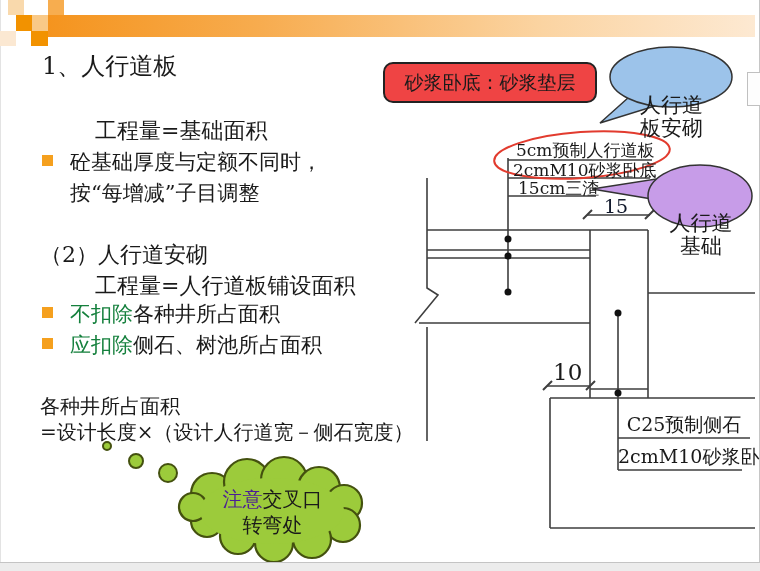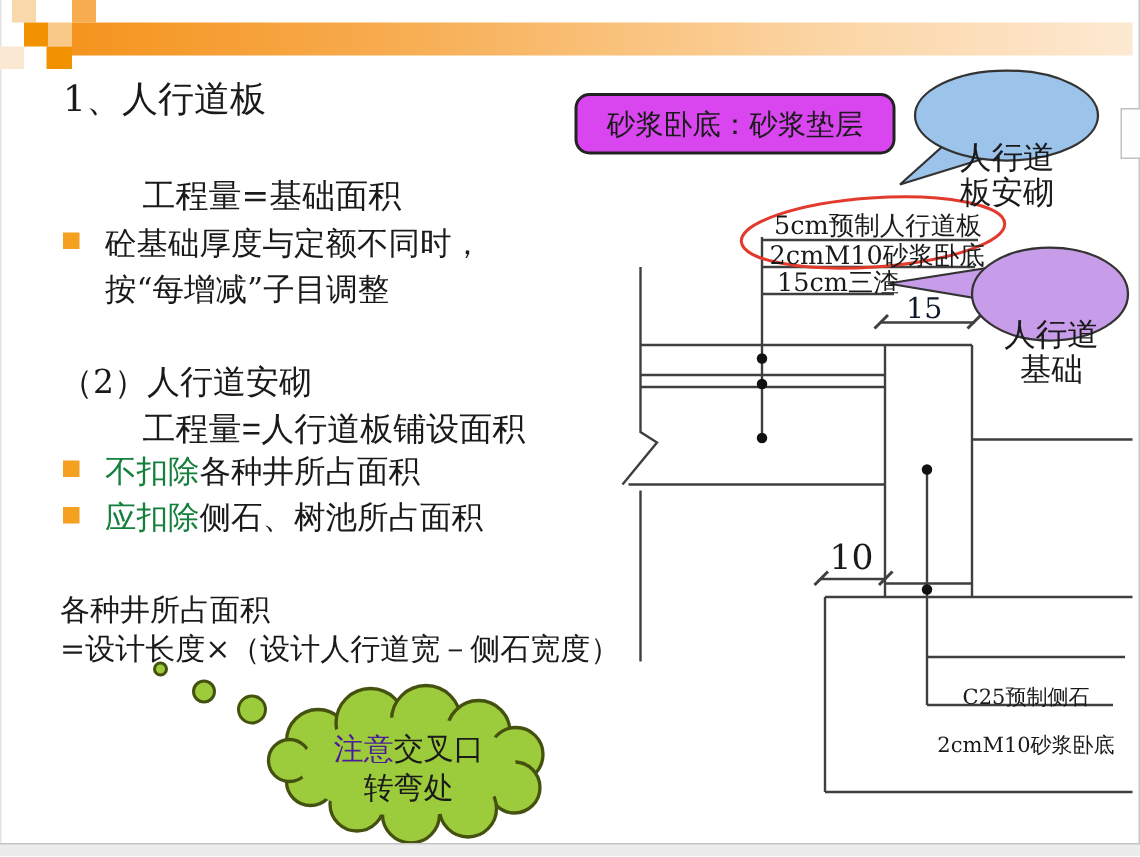--- a/index.html
+++ b/index.html
@@ -15,25 +15,25 @@
        background:linear-gradient(90deg,#F5941E 0%,#F7AC4F 30%,#FBD4A2 70%,#FDE9D2 100%);}
   .sq{position:absolute;}
   
   .t-title{font-size:24px;}
   .t-h{font-size:22px;}
   .t-b{font-size:21px;}
   .t-note{font-size:20px;}
   .blue{color:#15803d;}
   .bullet-sq{position:absolute;width:11px;height:11px;background:#F5A01E;}
   .dlabel{font-size:17px;}
-  .clabel{font-size:14px;margin-top:44px;}
+  .clabel{font-size:19px;}
   .dim-gray{font-size:19px;color:#0f172a;}
   .dim-big{font-size:23px;}
   .pinkbox{position:absolute;left:383px;top:62px;width:210px;height:37px;
-           background:#d946ef;border:2px solid #222;border-radius:10px;
+           background:#ef4444;border:2px solid #222;border-radius:10px;
            display:flex;align-items:center;justify-content:center;font-size:19px;}
   .bubble-text{position:absolute;text-align:center;font-size:21px;line-height:23px;margin-top:40px;}
   .cloud-text{position:absolute;left:180px;top:486px;width:185px;text-align:center;
               font-size:20px;line-height:26px;}
   .red-hl{color:#4c1d95;}
   svg{position:absolute;left:0;top:0;}
   .notch{position:absolute;left:747px;top:72px;width:13px;height:32px;background:#FDFDFD;
          border:1px solid #C0C0C0;}
 </style>
 </head>
@@ -103,21 +103,21 @@
   </svg>
 
   <div class="abs t-title" style="left:42px;top:50px;">1、人行道板</div>
   <div class="abs t-h" style="left:95px;top:116px;text-align:right;">工程量=基础面积</div>
 
   <div class="bullet-sq" style="left:42px;top:155px;"></div>
   <div class="abs t-b" style="left:70px;top:148px;">砼基础厚度与定额不同时，</div>
   <div class="abs t-b" style="left:70px;top:179px;">按“每增减”子目调整</div>
 
   <div class="abs t-h" style="left:40px;top:240px;">（2）人行道安砌</div>
-  <div class="abs t-h" style="left:95px;top:271px;font-family:Liberation Mono, monospace;">工程量=人行道板铺设面积</div>
+  <div class="abs t-h" style="left:95px;top:271px;">工程量=人行道板铺设面积</div>
 
   <div class="bullet-sq" style="left:42px;top:307px;"></div>
   <div class="abs t-b" style="left:70px;top:300px;"><span class="blue">不扣除</span><span>各种井所占面积</span></div>
 
   <div class="bullet-sq" style="left:42px;top:338px;"></div>
   <div class="abs t-b" style="left:70px;top:331px;"><span class="blue">应扣除</span><span>侧石、树池所占面积</span></div>
 
   <div class="abs t-note" style="left:40px;top:393px;">各种井所占面积</div>
   <div class="abs t-note" style="left:40px;top:419px;">=设计长度×（设计人行道宽－侧石宽度）</div>
 

